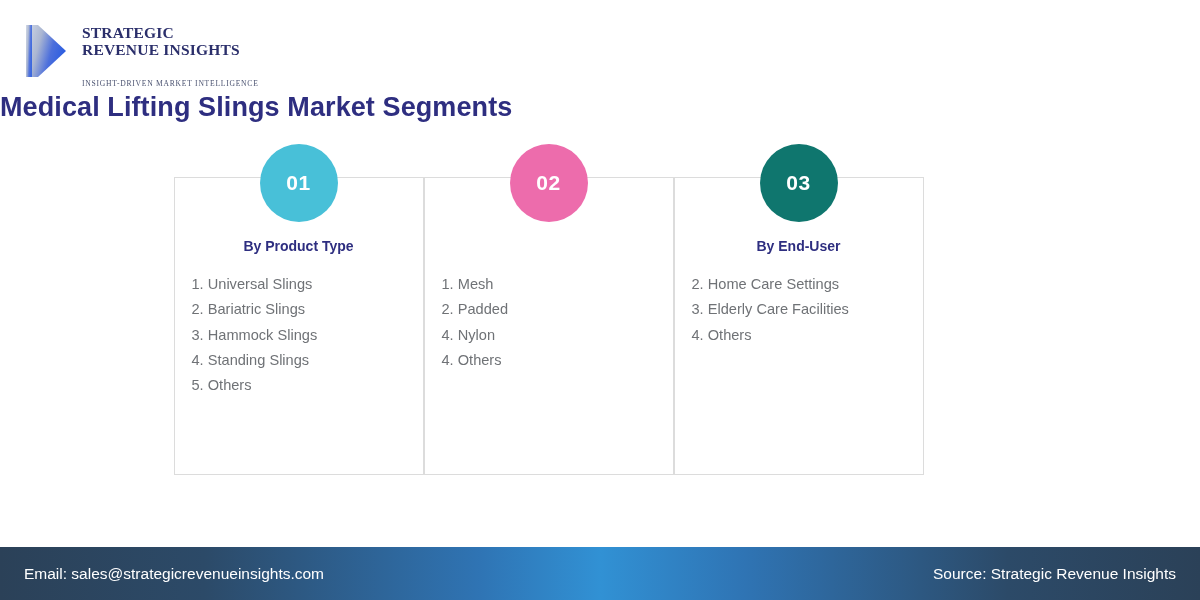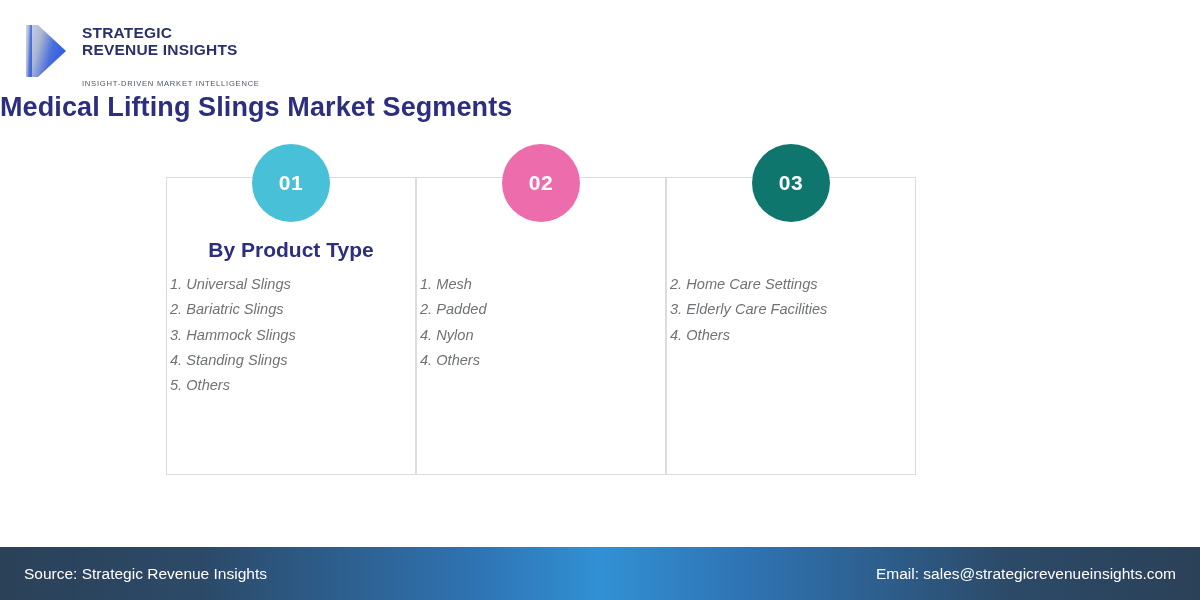--- a/index.html
+++ b/index.html
@@ -16,20 +16,21 @@
     position: relative;
   }
 
   
   .logo-block {
     position: absolute;
     left: 22px;
     top: 20px;
     display: flex;
     align-items: flex-start;
+    font-family: Liberation Serif, serif;
   }
   .logo-mark {
     width: 48px;
     height: 58px;
     flex: 0 0 48px;
     margin-right: 12px;
     margin-top: 2px;
   }
   .logo-text {
     padding-top: 4px;
@@ -63,21 +64,21 @@
     letter-spacing: 0.1px;
   }
 
   
   .cards {
     position: absolute;
     top: 177px;
     left: 166px;
     width: 765px;
     display: flex;
-    justify-content: flex-start;
+    justify-content: center;
   }
   .card {
     position: relative;
     width: 250px;
     height: 298px;
     border: 1px solid #dcdcdc;
     background: #ffffff;
   }
   .card-badge {
     position: absolute;
@@ -94,31 +95,30 @@
     font-size: 21px;
     font-weight: bold;
     letter-spacing: 0.5px;
   }
   .card-heading {
     position: absolute;
     top: 60px;
     left: 0;
     width: 100%;
     text-align: center;
-    font-size: 21px;
+    font-size: 14px;
     font-weight: bold;
     color: #2e2e80;
   }
   .card-list {
     position: absolute;
     top: 94px;
-    left: 3px;
+    left: 17px;
     right: 10px;
     list-style: none;
-    font-style: italic;
   }
   .card-list li {
     font-size: 14.6px;
     color: #6f7276;
     line-height: 25.3px;
     white-space: nowrap;
   }
 
   
   .footer {
@@ -192,25 +192,26 @@
     <ul class="card-list">
       <li>1. Mesh</li>
       <li>2. Padded</li>
       <li>4. Nylon</li>
       <li>4. Others</li>
     </ul>
   </div>
 
   <div class="card">
     <div class="card-badge" style="background: #0f766e;">03</div>
+    <div class="card-heading">By End-User</div>
     <ul class="card-list">
       <li>2. Home Care Settings</li>
       <li>3. Elderly Care Facilities</li>
       <li>4. Others</li>
     </ul>
   </div>
 
 </div>
 
 <div class="footer">
+  <div class="footer-text">Email: sales@strategicrevenueinsights.com</div>
   <div class="footer-text">Source: Strategic Revenue Insights</div>
-  <div class="footer-text">Email: sales@strategicrevenueinsights.com</div>
 </div>
 
 </body></html>

